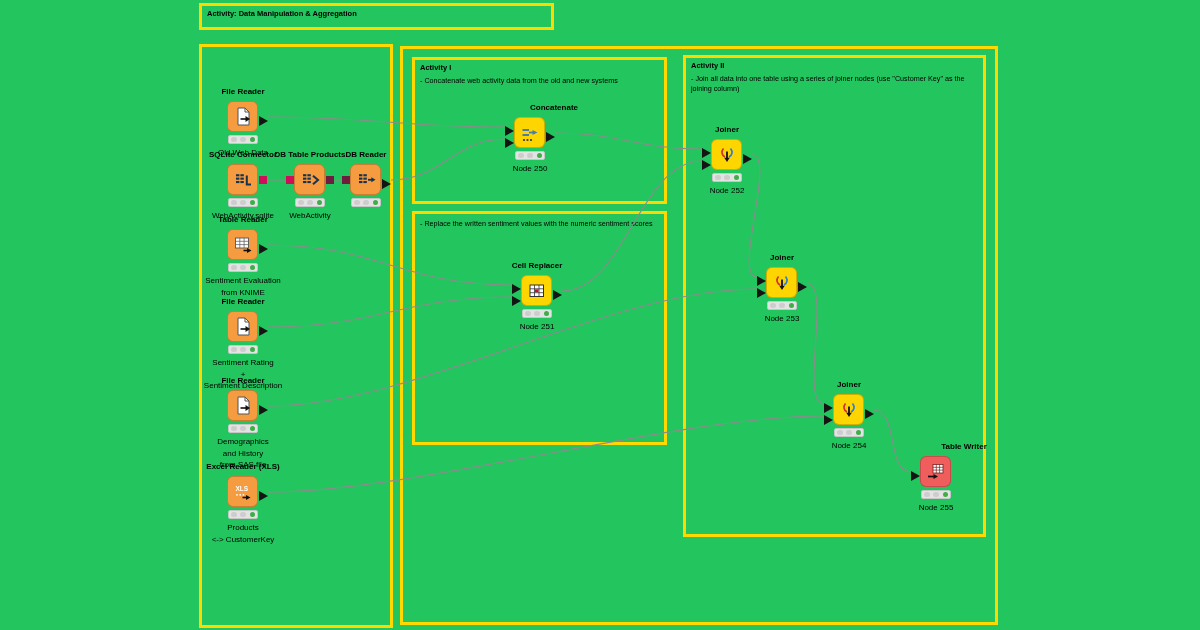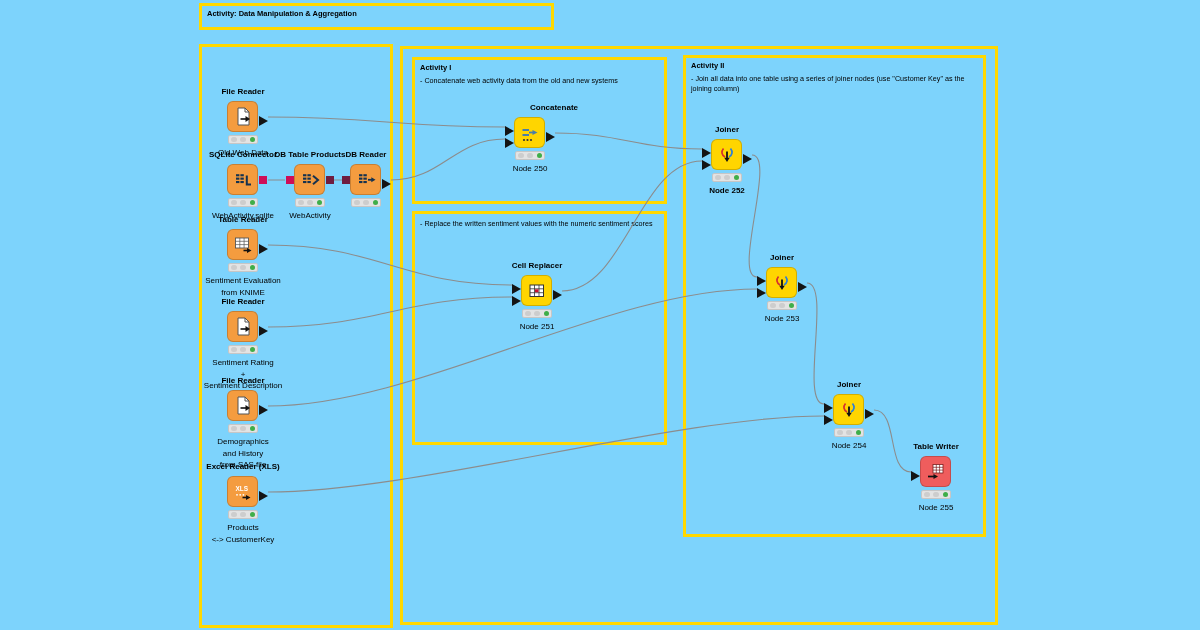--- a/index.html
+++ b/index.html
@@ -1,16 +1,16 @@
 <!DOCTYPE html>
 <html><head>
 <meta charset="utf-8">
 <style>
   html,body{margin:0;padding:0;background:#fff;}
-  #canvas{position:relative;width:1200px;height:630px;background:#7dd3fc;overflow:hidden;
+  #canvas{position:relative;width:1200px;height:630px;background:#22c55e;overflow:hidden;
           font-family:"Liberation Sans", sans-serif;}
   .annotation{position:absolute;border:3px solid #FFD800;background:transparent;
               box-sizing:border-box;padding:3px 5px;z-index:1;}
   .ann-title{font-weight:bold;font-size:7.5px;color:#000;line-height:1.4;}
   .ann-body{font-size:7.2px;color:#000;margin-top:2px;line-height:1.5;}
   svg.wires{position:absolute;left:0;top:0;z-index:2;}
   .node-label{position:absolute;width:150px;text-align:center;font-size:8px;font-weight:bold;
               color:#000;z-index:3;}
   .node-icon{position:absolute;width:31px;height:31px;border-radius:6px;box-sizing:border-box;
              border:1px solid rgba(0,0,0,0.18);display:flex;align-items:center;justify-content:center;z-index:3;}
@@ -288,21 +288,21 @@
         <path d="M0,0 L9,5 L0,10 Z" fill="#141414"></path>
       </svg></div>
     <div class="port" style="left: 743px; top: 150px;"><svg width="9" height="10">
         <path d="M0,0 L9,5 L0,10 Z" fill="#141414"></path>
       </svg></div>
     <div class="status" style="left: 712px; top: 173px;">
       <span style="background: rgb(205, 205, 205);"></span>
       <span style="background: rgb(205, 205, 205);"></span>
       <span style="background: rgb(63, 174, 73);"></span>
     </div>
-    <div class="node-caption" style="left: 652px; top: 185px; font-weight: bold;">Node 252</div>
+    <div class="node-caption" style="left: 652px; top: 185px;">Node 252</div>
     <div class="node-label" style="left: 707px; top: 253px;">Joiner</div>
     <div class="node-icon" style="left: 766px; top: 267px; background: rgb(255, 213, 0);">
       <svg width="24" height="24" viewBox="0 0 24 24">
         <path d="M8.5 5.5c-2.5 3-2 6.5 1.5 8.5" fill="none" stroke="#d62f2f" stroke-width="1.7"></path>
         <path d="M15.5 5.5c2.5 3 2 6.5-1.5 8.5" fill="none" stroke="#2f7fd6" stroke-width="1.7"></path>
         <path d="M12 8.5v7" stroke="#111" stroke-width="1.8"></path>
         <path d="M9.3 14.8l2.7 4.2 2.7-4.2z" fill="#111"></path>
       </svg>
     </div>
     <div class="port" style="left: 757px; top: 272px;"><svg width="9" height="10">
@@ -337,21 +337,21 @@
       </svg></div>
     <div class="port" style="left: 865px; top: 405px;"><svg width="9" height="10">
         <path d="M0,0 L9,5 L0,10 Z" fill="#141414"></path>
       </svg></div>
     <div class="status" style="left: 834px; top: 428px;">
       <span style="background: rgb(205, 205, 205);"></span>
       <span style="background: rgb(205, 205, 205);"></span>
       <span style="background: rgb(63, 174, 73);"></span>
     </div>
     <div class="node-caption" style="left: 774px; top: 440px; text-align: center;">Node 254</div>
-    <div class="node-label" style="left: 861px; top: 442px;">Table Writer</div>
+    <div class="node-label" style="left: 861px; top: 442px; padding-left: 28px;">Table Writer</div>
     <div class="node-icon" style="left: 920px; top: 456px; background: rgb(239, 93, 93);">
       <svg width="24" height="24" viewBox="0 0 24 24">
         <rect x="9" y="4.5" width="10" height="8.5" fill="#fff" stroke="#7a1f1f" stroke-width="0.8"></rect>
         <path d="M9 7.3h10M9 10.1h10M12.3 4.5v8.5M15.6 4.5v8.5" stroke="#7a1f1f" stroke-width="0.7" fill="none"></path>
         <path d="M4 16.5h6.5" stroke="#111" stroke-width="1.7"></path>
         <path d="M9.5 14l4.5 2.5-4.5 2.5z" fill="#111"></path>
       </svg>
     </div>
     <div class="port" style="left: 911px; top: 467px;"><svg width="9" height="10">
         <path d="M0,0 L9,5 L0,10 Z" fill="#141414"></path>

